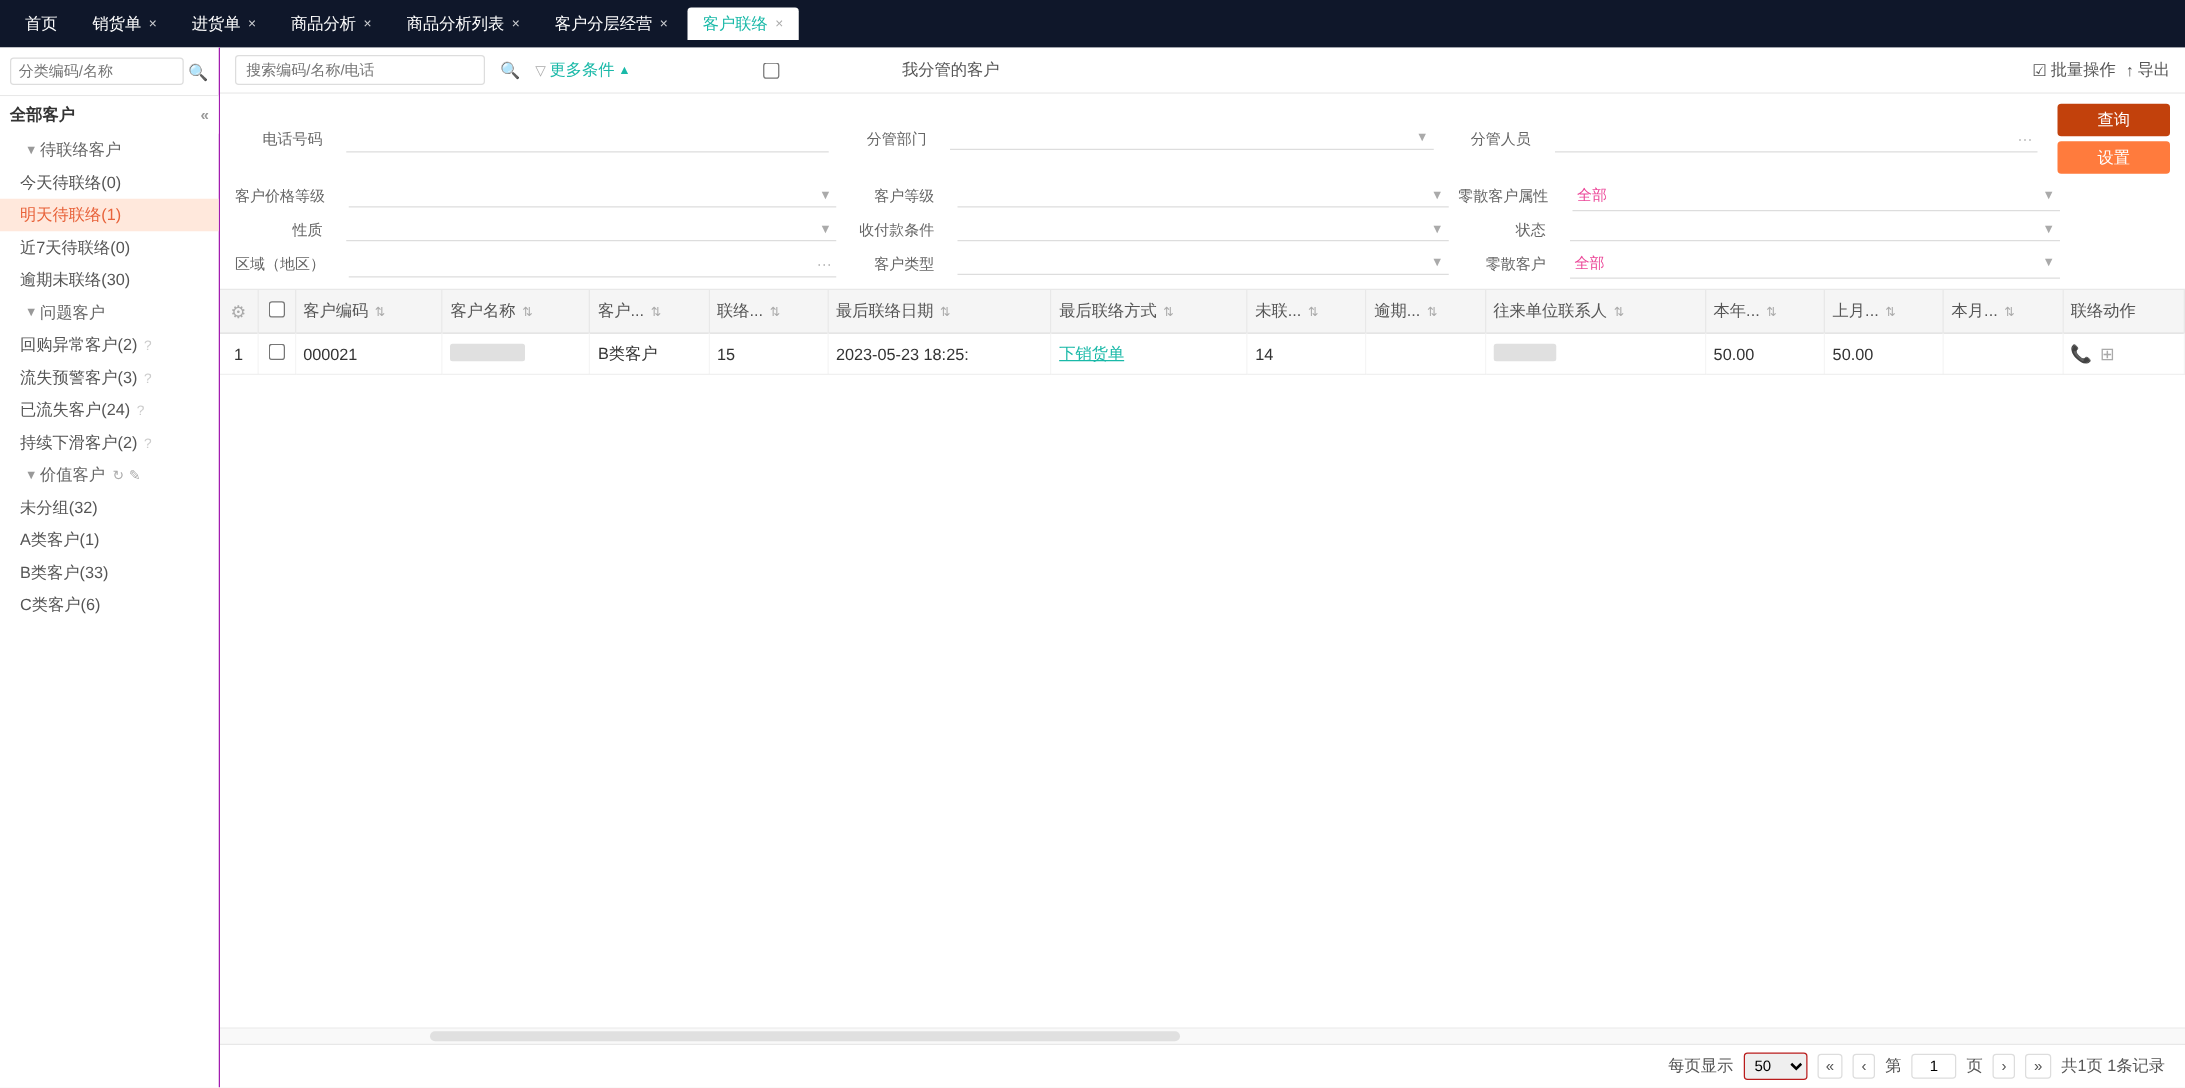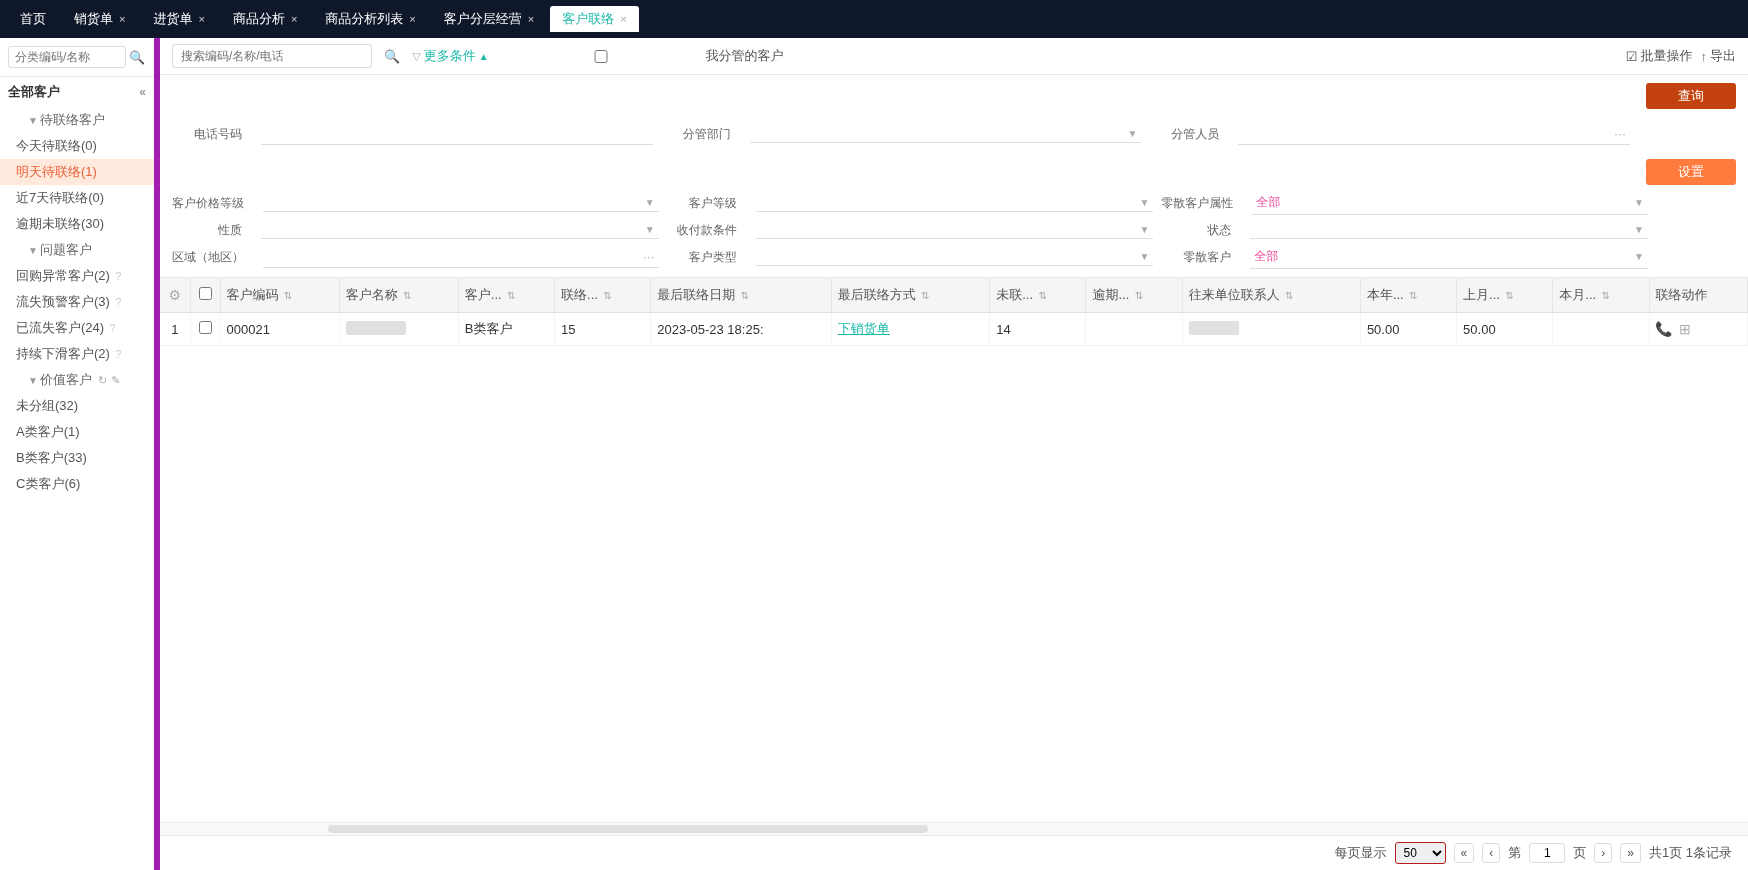--- a/index.html
+++ b/index.html
@@ -36,23 +36,23 @@
     .nav-home { color: #fff; padding: 4px 12px; font-size: 13px; }
 
     
     .main-layout {
       display: flex;
       height: calc(870px - 38px);
     }
 
     
     .sidebar {
-      width: 160px;
-      background: #fff;
-      border-right: 6px solid #a21caf;
+      width: 176px;
+      background: #fff;
+      border-right: 1px solid #a21caf;
       overflow-y: auto;
       flex-shrink: 0;
     }
     .sidebar-search {
       display: flex;
       align-items: center;
       padding: 8px;
       border-bottom: 1px solid #e8e8e8;
       gap: 4px;
     }
@@ -70,24 +70,24 @@
       align-items: center;
       justify-content: space-between;
       padding: 6px 8px;
       font-weight: bold;
       font-size: 13px;
       color: #333;
       background: #fff;
     }
     .sidebar-section-header .collapse-icon { color: #999; cursor: pointer; font-size: 12px; }
     .sidebar-group-title {
-      padding: 4px 8px;
+      padding: 4px 20px;
       font-size: 12px;
       color: #666;
-      display: flex; align-items: center; gap: 2px; margin-left: 20px;
+      display: flex; align-items: center; gap: 2px;
     }
     .sidebar-group-title::before { content: '▼'; font-size: 10px; color: #999; }
     .sidebar-item {
       padding: 4px 8px 4px 16px;
       font-size: 12px;
       color: #555;
       cursor: pointer;
       white-space: nowrap;
       overflow: hidden;
       text-overflow: ellipsis;
@@ -204,21 +204,20 @@
       font-size: 13px;
     }
     .btn-settings {
       background: #ff7b3d;
       color: #fff;
       border: none;
       border-radius: 3px;
       padding: 4px 16px;
       cursor: pointer;
       font-size: 13px;
-      margin-top: 46px;
     }
 
     
     .table-area {
       flex: 1;
       overflow: auto;
       background: #fff;
       margin: 0;
     }
     table {

